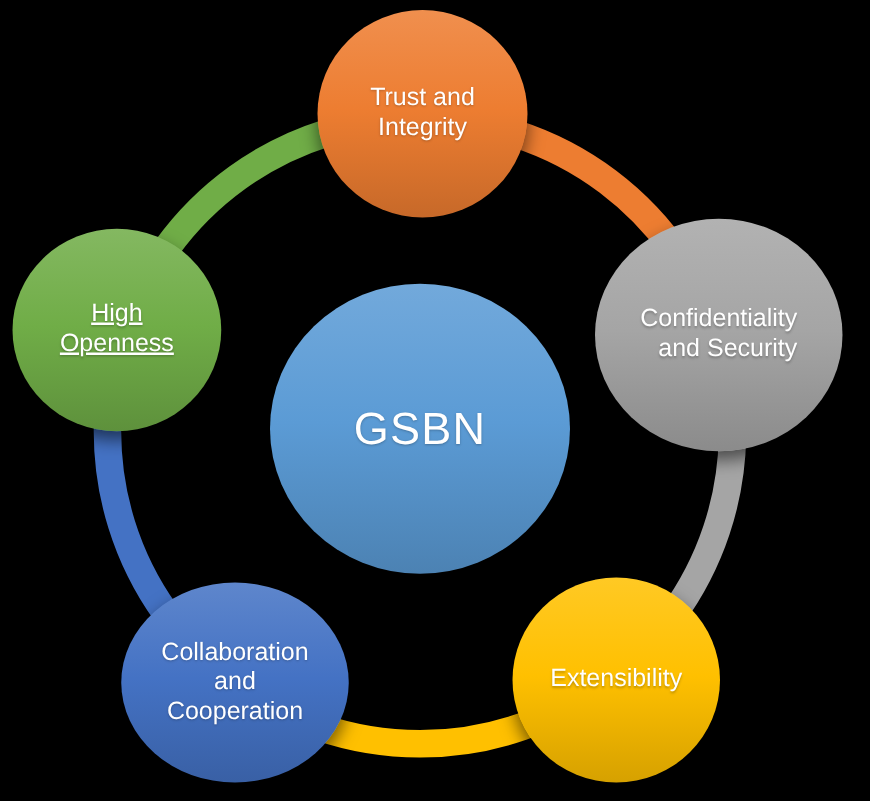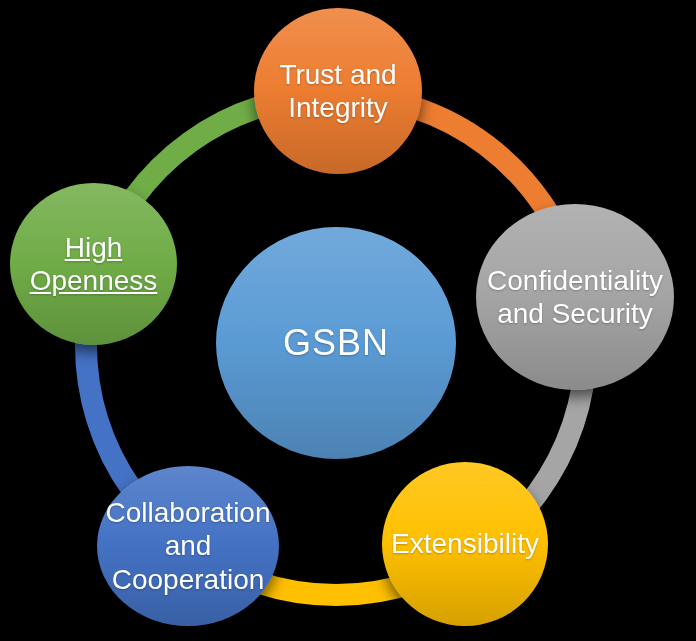--- a/index.html
+++ b/index.html
@@ -13,31 +13,31 @@
   #ring-svg{
     position:absolute;left:0;top:0;width:696px;height:641px;display:block;
   }
   .node{
     position:absolute;border-radius:50%;
     display:flex;align-items:center;justify-content:center;
     color:#fff;text-align:center;
     box-shadow:0 7px 14px rgba(0,0,0,0.55);
   }
   .node-label{
-    white-space:pre-line;line-height:1.18;font-size:28px;
+    white-space:pre-line;line-height:1.18;font-size:20px;
     text-shadow:0 1px 2px rgba(0,0,0,0.25);
   }
   .center-label{
     font-size:36px;line-height:1.1;letter-spacing:1px;
   }
   
   .node-center       {left:216px;top:227px;width:240px;height:232px;}
   .node-trust        {left:254px;top:8px;  width:168px;height:166px;}
-  .node-confidential {left:476px;top:204px;width:198px;height:186px;}
-  .node-extensibility{left:382px;top:462px;width:166px;height:164px;text-align:right;}
+  .node-confidential {left:476px;top:175px;width:198px;height:186px;text-align:right;}
+  .node-extensibility{left:410px;top:462px;width:166px;height:164px;text-align:right;}
   .node-collaboration{left:97px; top:466px;width:182px;height:160px;}
   .node-openness     {left:10px; top:183px;width:167px;height:162px;text-decoration:underline;}
 </style>
 </head>
 <body>
 
 <div class="canvas">
 
   <svg id="ring-svg" viewBox="0 0 696 641">
       <path d="M 98.9 265.7 A 250 250 0 0 1 336.0 95.0" fill="none" stroke="#70AD47" stroke-width="22"></path>

